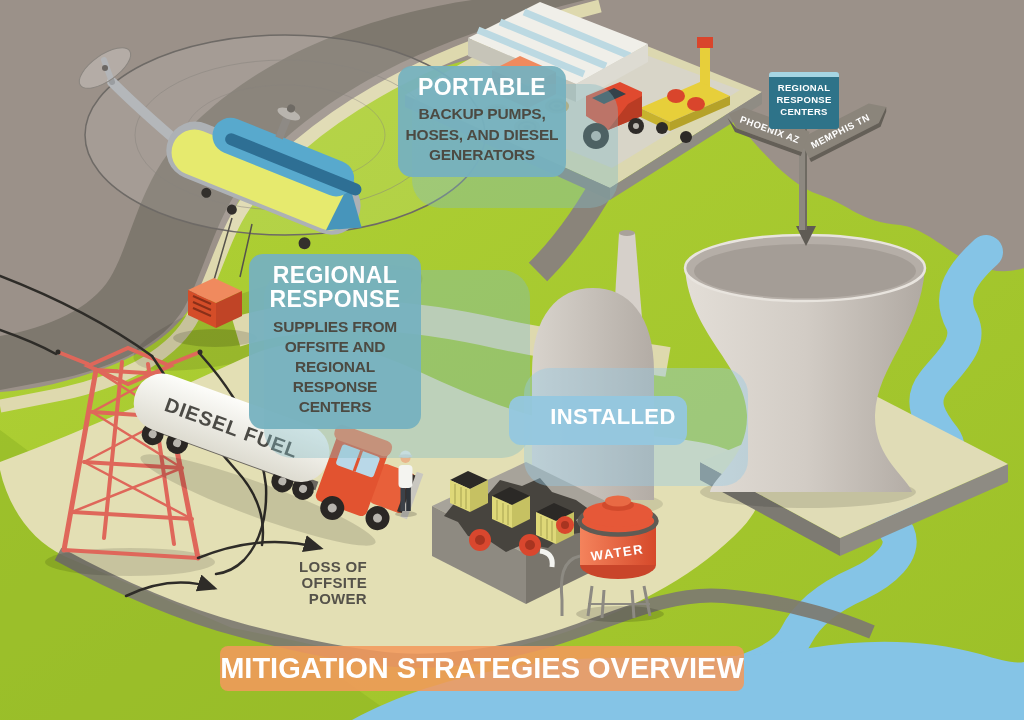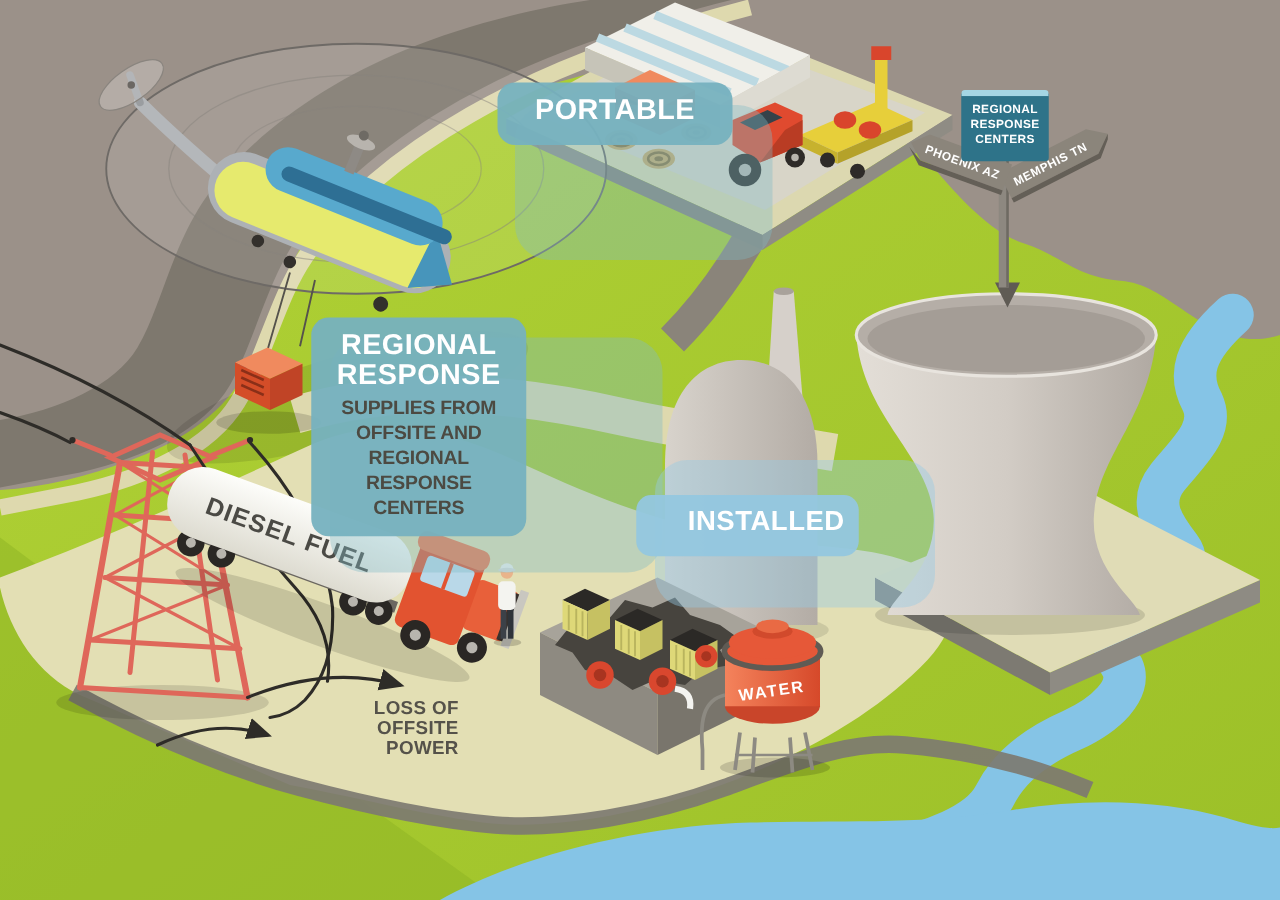--- a/index.html
+++ b/index.html
@@ -350,22 +350,25 @@
       <polygon points="28,27 54,15 54,40 28,52" fill="#c04426"></polygon>
       <path d="M5,20 L23,28 M5,26 L23,34 M5,32 L23,40" stroke="#8a2f18" stroke-width="2"></path>
     </g>
   </g>
 </svg>
 
 <div class="halo teal" style="left:412px;top:84px;width:206px;height:124px;"></div>
 <div class="halo teal" style="left:264px;top:270px;width:266px;height:188px;"></div>
 <div class="halo blue" style="left:524px;top:368px;width:224px;height:118px;"></div>
 
-<div class="callout teal" style="left:398px;top:66px;width:188px;">
+<div class="callout teal" style="left:398px;top:66px;width:168px;">
   <div class="title">PORTABLE</div>
+  <div class="body">BACKUP PUMPS,
+HOSES, AND DIESEL
+GENERATORS</div>
 </div>
 
 <div class="callout teal" style="left:249px;top:254px;width:172px;">
   <div class="title">REGIONAL
 RESPONSE</div>
   <div class="body">SUPPLIES FROM
 OFFSITE AND
 REGIONAL
 RESPONSE
 CENTERS</div>
@@ -376,14 +379,15 @@
 </div>
 
 <div id="loss-label">LOSS OF
 OFFSITE
 POWER</div>
 
 <div id="sign-panel">REGIONAL
 RESPONSE
 CENTERS</div>
 
+<div id="banner">MITIGATION STRATEGIES OVERVIEW</div>
 
 </div>
 
 </body></html>

